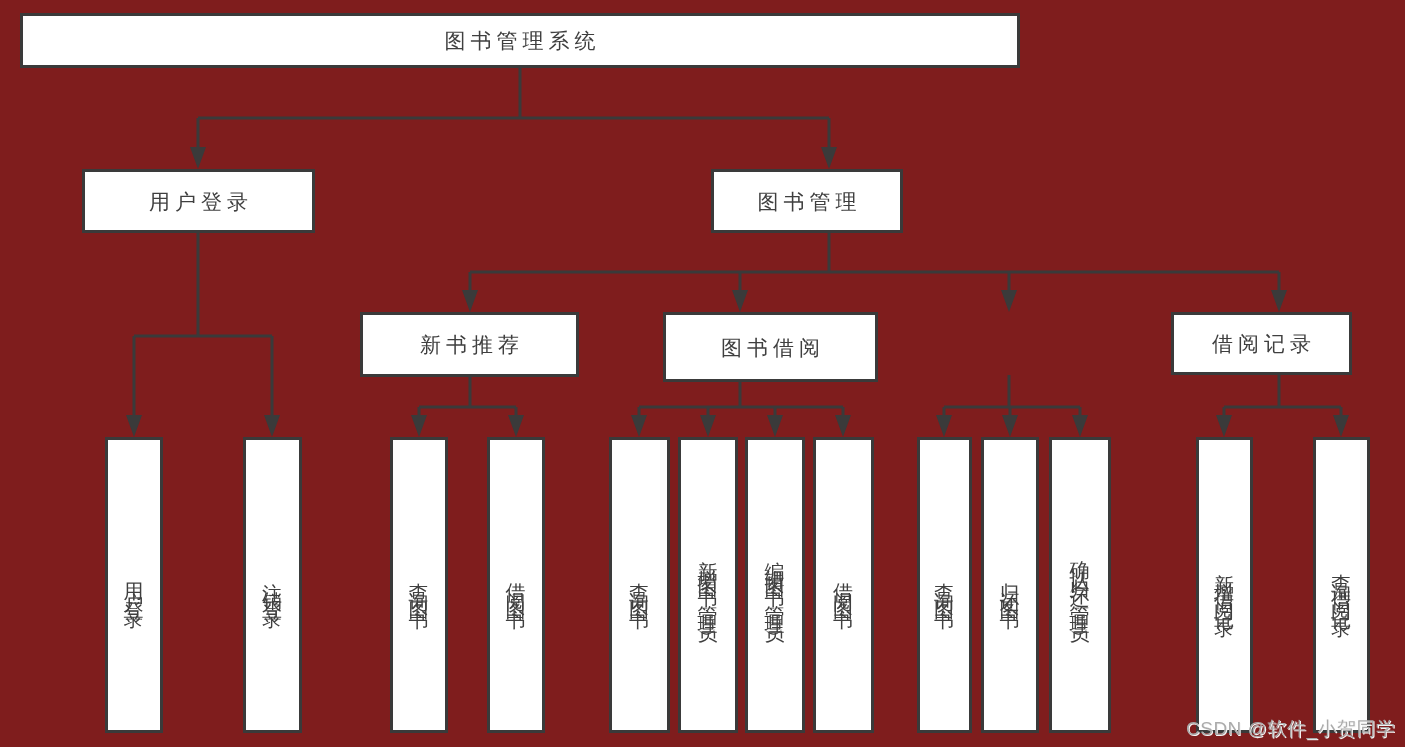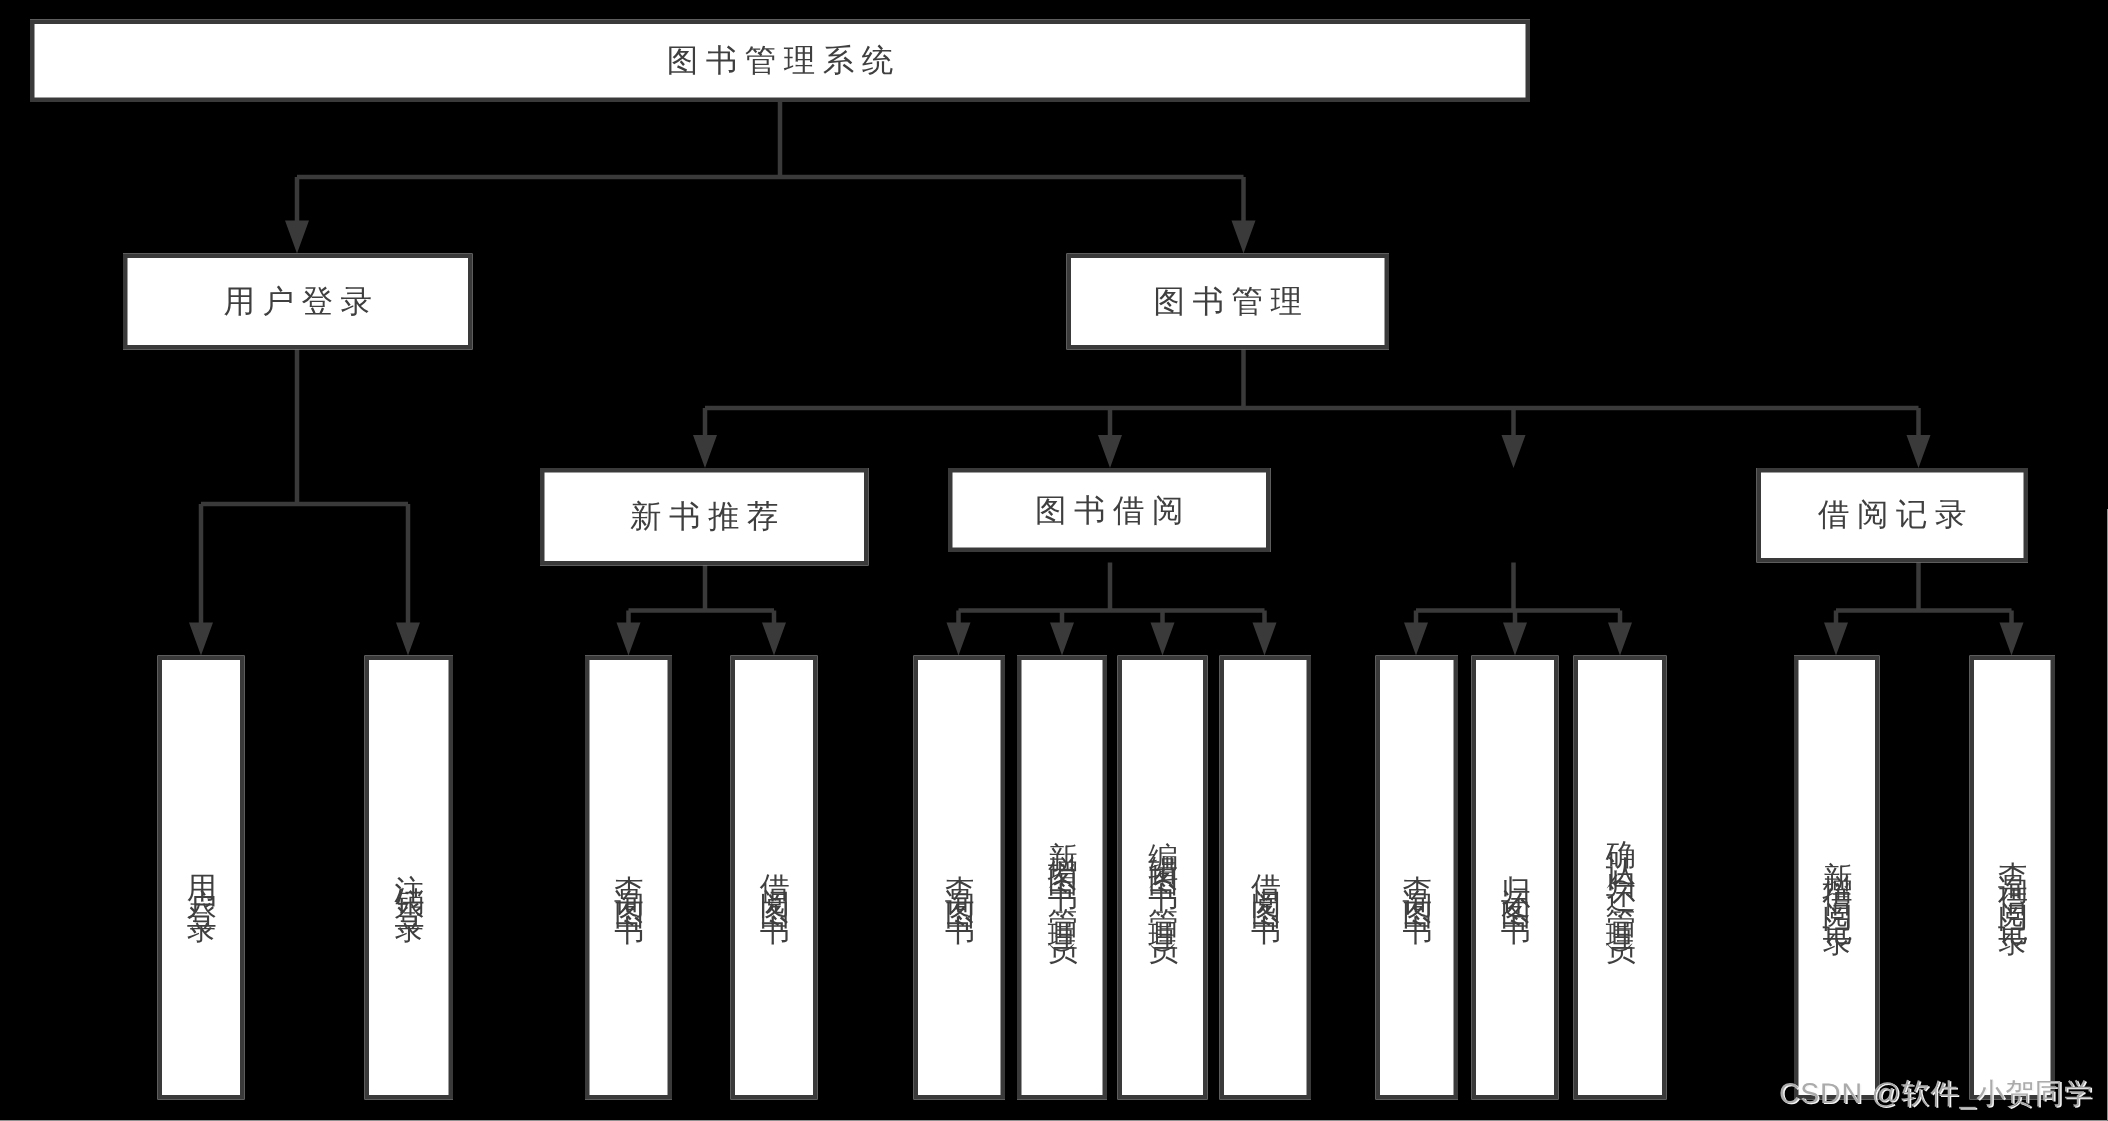--- a/index.html
+++ b/index.html
@@ -5,21 +5,21 @@
   html, body {
     margin: 0;
     padding: 0;
     background: #ffffff;
     font-family: "Liberation Sans", "DejaVu Sans", sans-serif;
   }
   .canvas {
     position: relative;
     width: 1405px;
     height: 747px;
-    background: #000000;
+    background: #7f1d1d;
     overflow: hidden;
   }
   .wires {
     position: absolute;
     left: 0;
     top: 0;
     width: 1405px;
     height: 747px;
     z-index: 0;
   }
@@ -86,28 +86,28 @@
          M1216 415h16l-8 22z M1333 415h16l-8 22z"></path>
   </svg>
 
   <div class="box" style="left:20px;top:13px;width:1000px;height:55px">
     <span class="hlabel">图书管理系统</span>
   </div>
 
   <div class="box" style="left:82px;top:169px;width:233px;height:64px">
     <span class="hlabel">用户登录</span>
   </div>
-  <div class="box" style="left:711px;top:169px;width:215px;height:64px">
+  <div class="box" style="left:711px;top:169px;width:192px;height:64px">
     <span class="hlabel">图书管理</span>
   </div>
 
   <div class="box" style="left:360px;top:312px;width:219px;height:65px">
     <span class="hlabel">新书推荐</span>
   </div>
-  <div class="box" style="left:632px;top:312px;width:215px;height:56px">
+  <div class="box" style="left:663px;top:312px;width:215px;height:70px">
     <span class="hlabel">图书借阅</span>
   </div>
   <div class="box" style="left:1171px;top:312px;width:181px;height:63px">
     <span class="hlabel">借阅记录</span>
   </div>
 
   <div class="box" style="left:105px;top:437px;width:58px;height:296px">
     <span class="vlabel">用户登录</span>
   </div>
   <div class="box" style="left:243px;top:437px;width:59px;height:296px">

